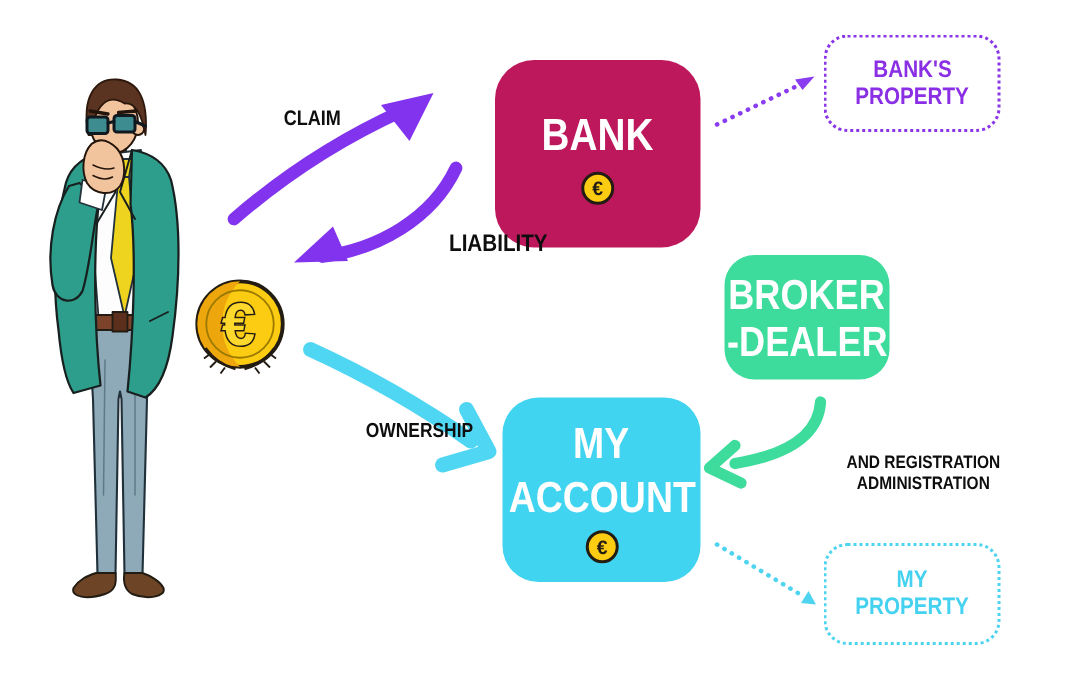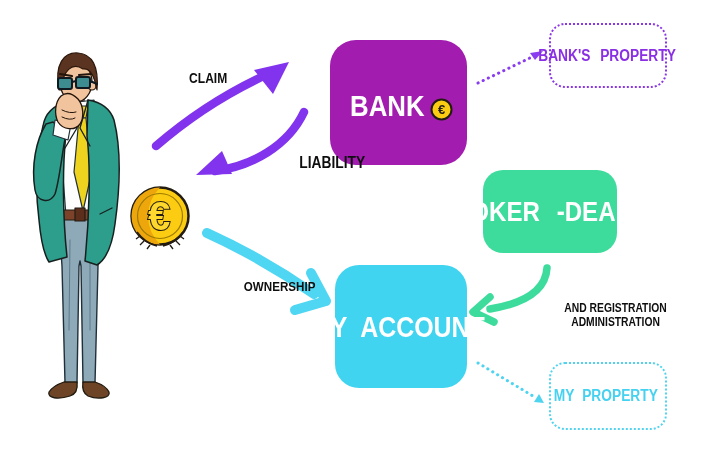--- a/index.html
+++ b/index.html
@@ -1,30 +1,30 @@
 <!DOCTYPE html>
 <html><head>
 <meta charset="utf-8">
 <style>
   html,body{margin:0;padding:0;background:#fff;}
   .canvas{
     position:relative;width:710px;height:451px;background:#ffffff;overflow:hidden;
     font-family:"Liberation Sans",sans-serif;
   }
   .art{position:absolute;left:0;top:0;width:710px;height:451px;}
-  .box{position:absolute;display:flex;flex-direction:row;align-items:center;justify-content:center;text-align:left;box-sizing:border-box;}
+  .box{position:absolute;display:flex;flex-direction:column;align-items:center;justify-content:center;text-align:left;box-sizing:border-box;}
   .solidbox{color:#ffffff;font-weight:bold;}
   .dashbox{font-weight:bold;background:#fff;}
   .ln{display:block;}
   .c{display:inline-block;transform:scaleX(0.86);transform-origin:50% 50%;white-space:nowrap;}
-  #bank-box{left:330px;top:40px;width:137px;height:125px;border-radius:26px;background:#a21caf;font-size:30px;line-height:32px;padding-top:6px;}
+  #bank-box{left:330px;top:40px;width:137px;height:125px;border-radius:26px;background:#be185d;font-size:30px;line-height:32px;padding-top:6px;}
   #bank-box .coin{margin-top:7px;}
   #account-box{left:335px;top:265px;width:132px;height:123px;border-radius:24px;background:#40d4f0;font-size:29px;line-height:36px;}
   #account-box .coin{margin-top:3px;}
-  #broker-box{left:483px;top:170px;width:134px;height:83px;border-radius:20px;background:#3edc9c;font-size:28px;line-height:31px;}
+  #broker-box{left:483px;top:170px;width:110px;height:83px;border-radius:20px;background:#3edc9c;font-size:28px;line-height:31px;}
   #banks-property-box{left:549px;top:23px;width:118px;height:65px;border-radius:16px;border:2px dotted #8a35e6;color:#8a2fe4;font-size:16px;line-height:18px;}
   #my-property-box{left:549px;top:362px;width:118px;height:68px;border-radius:16px;border:2px dotted #4fd4f0;color:#45d1f0;font-size:16px;line-height:18px;}
   .freelabel{position:absolute;font-weight:bold;color:#0e0e0e;text-align:center;margin-left:40px;}
   #claim-label{left:141px;top:70px;width:54px;font-size:14px;}
   #liability-label{left:254px;top:154px;width:64px;font-size:16px;text-decoration:underline;}
   #ownership-label{left:198px;top:279px;width:66px;font-size:13.5px;text-decoration:underline;}
   #admin-label{left:512px;top:302px;width:128px;font-size:12px;line-height:13.5px;}
   svg text{font-family:"Liberation Sans",sans-serif;}
 </style>
 </head>

